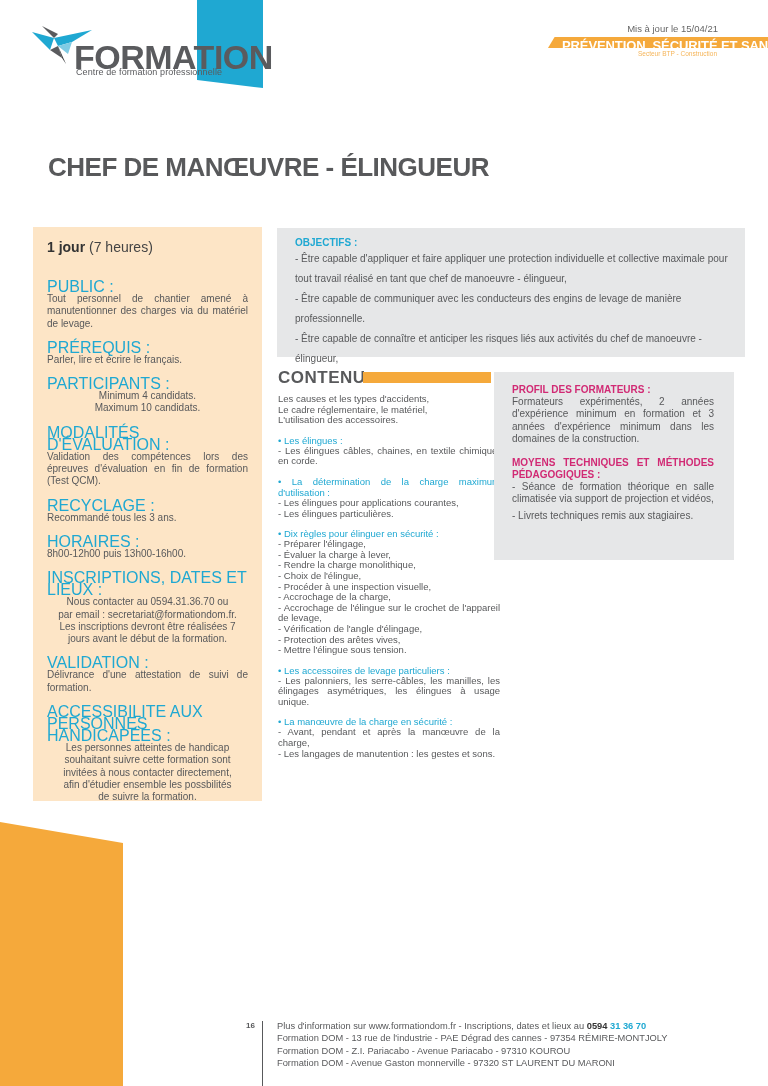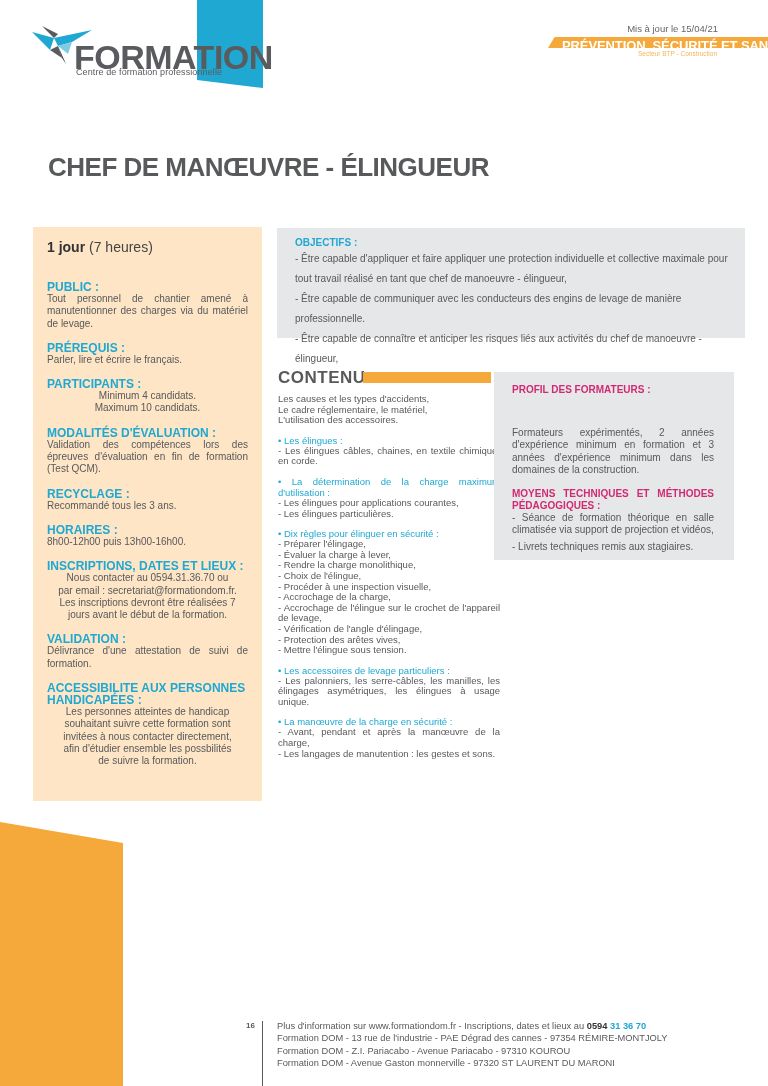--- a/index.html
+++ b/index.html
@@ -20,26 +20,26 @@
     .banner-text { position: absolute; left: 562px; top: 37.5px; font-size: 13px; color: #fff; letter-spacing: -0.1px; white-space: nowrap; font-weight: bold; }
     .sector { position: absolute; left: 638px; top: 50px; font-size: 6.5px; color: #f5b55a; white-space: nowrap; }
 
     .title { position: absolute; left: 48px; top: 152px; font-size: 26px; font-weight: bold; color: #58595b; letter-spacing: -0.5px; white-space: nowrap; }
 
     
     .left-panel { position: absolute; left: 33px; top: 227px; width: 229px; height: 574px; background: #fde5c6; padding: 12px 14px 10px 14px; }
     .duration { font-size: 14px; color: #444; margin-bottom: 26px; }
     .duration b { font-weight: bold; color: #333; }
     .lsec { margin-bottom: 12px; }
-    .lh { color: #1fa8d2; font-weight: bold; font-size: 12px; line-height: 12px; }
+    .lh { color: #1fa8d2; font-weight: normal; font-size: 16px; line-height: 12px; }
     .lt { font-size: 10px; line-height: 12.3px; color: #58595b; text-align: justify; }
     .lt.nojust { text-align: center; }
 
     
-    .objectives { position: absolute; left: 277px; top: 228px; width: 468px; height: 110px; background: #e6e7e8; padding: 9px 10px 8px 18px; }
+    .objectives { position: absolute; left: 277px; top: 228px; width: 468px; height: 129px; background: #e6e7e8; padding: 9px 10px 8px 18px; }
     .obj-h { color: #1fa8d2; font-weight: bold; font-size: 10px; line-height: 12px; }
     .obj-t { font-size: 10px; line-height: 20px; color: #58595b; }
 
     
     .contenu-title { position: absolute; left: 278px; top: 368px; font-size: 17px; font-weight: bold; color: #58595b; letter-spacing: 0.5px; }
     .contenu-bar { position: absolute; left: 363px; top: 372px; width: 128px; height: 11px; background: #f5a93b; }
     .contenu { position: absolute; left: 278px; top: 394px; width: 222px; }
     .cb { margin-bottom: 9px; }
     .ch { color: #1fa8d2; font-size: 9.5px; line-height: 11px; }
     .ct { font-size: 9.5px; line-height: 10.6px; color: #58595b; text-align: justify; }
@@ -174,21 +174,21 @@
   </div>
   <div class="cb">
     <div class="ch">• La manœuvre de la charge en sécurité :</div>
     <div class="ct">- Avant, pendant et après la manœuvre de la charge,</div>
     <div class="ct">- Les langages de manutention : les gestes et sons.</div>
   </div>
 </div>
 
 <div class="profil">
   <div class="ph">PROFIL DES FORMATEURS :</div>
-  <div class="pt" style="margin-bottom:12px;margin-top:31px;">Formateurs expérimentés, 2 années d'expérience minimum en formation et 3 années d'expérience minimum dans les domaines de la construction.</div>
+  <div class="pt" style="margin-bottom:12px;">Formateurs expérimentés, 2 années d'expérience minimum en formation et 3 années d'expérience minimum dans les domaines de la construction.</div>
   <div class="ph" style="text-align:justify;">MOYENS TECHNIQUES ET MÉTHODES PÉDAGOGIQUES :</div>
   <div class="pt" style="margin-bottom:4px;">- Séance de formation théorique en salle climatisée via support de projection et vidéos,</div>
   <div class="pt">- Livrets techniques remis aux stagiaires.</div>
 </div>
 
 <div class="orange-shape"></div>
 
 <div class="page-num">16</div>
 <div class="footer-line"></div>
 <div class="footer">

